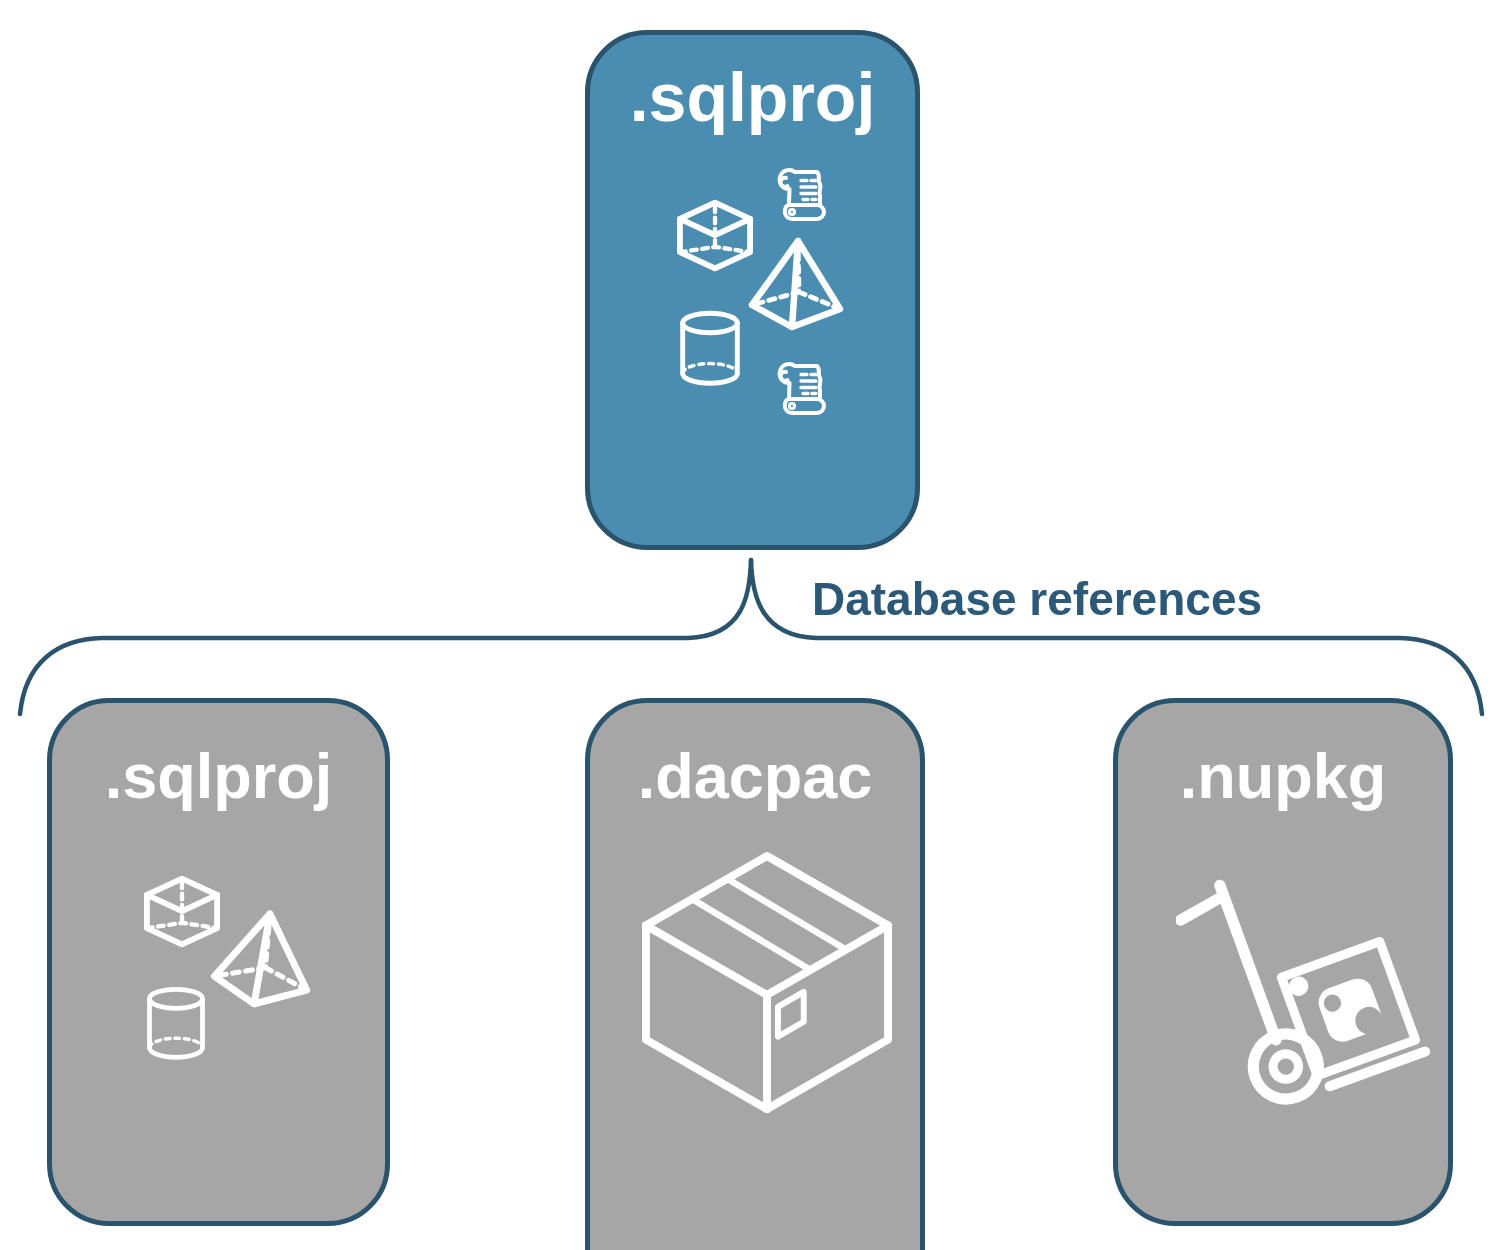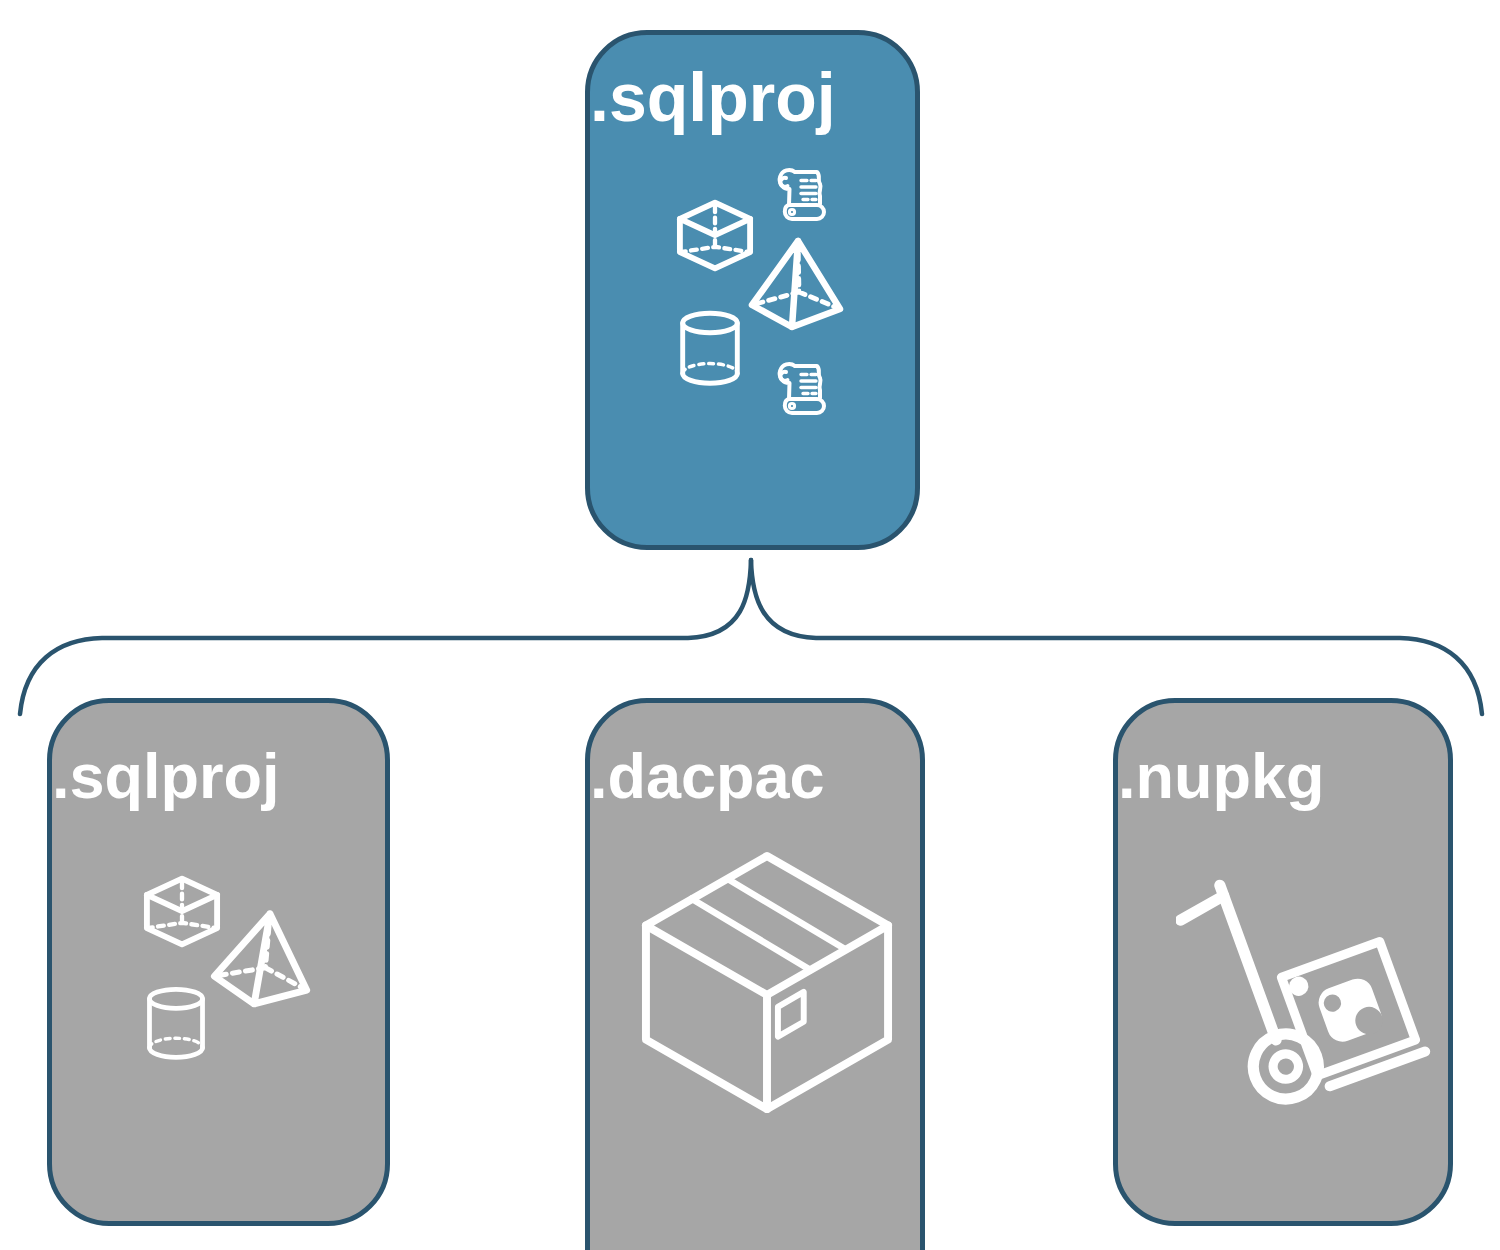--- a/index.html
+++ b/index.html
@@ -19,21 +19,21 @@
   .node{
     position:absolute;
     box-sizing:border-box;
     border:5px solid var(--outline);
     border-radius:62px;
   }
   .node.root{background:var(--root-fill);}
   .node.child{background:var(--child-fill);}
   .node-title{
     display:block;
-    text-align:left;
+    text-align:center;
     font-weight:bold;
     color:#ffffff;
     line-height:1;
     letter-spacing:0px;
   }
   .root .node-title{margin-top:28px;font-size:68px;}
   .child .node-title{margin-top:42px;font-size:63px;}
   .icon{position:absolute;}
   .connector-label{
     position:absolute;
@@ -111,20 +111,21 @@
     </svg>
   </div>
 
   <svg class="brace" width="1500" height="1250" viewBox="0 0 1500 1250">
     <g fill="none" stroke="#2A546E" stroke-width="4.5" stroke-linecap="round">
       <path d="M751,560 C750,596 743,636 688,638 L102,638 C57,639 25,663 20,714"></path>
       <path d="M751,560 C752,596 761,636 816,638 L1400,638 C1445,639 1477,663 1482,714"></path>
     </g>
   </svg>
 
+  <div class="connector-label">Database references</div>
 
   <div class="node child" style="left:47px;top:698px;width:343px;height:528px;">
     <span class="node-title">.sqlproj</span>
 
     <svg class="icon" style="left:85px;top:164px;" width="90" height="90" viewBox="0 0 100 100">
       <g fill="none" stroke="#fff" stroke-linecap="round" stroke-linejoin="round">
         <path d="M50,13 L89,31 L50,49 L11,31 Z" stroke-width="6.5"></path>
         <path d="M11,31 V68 L50,86 L89,68 V31" stroke-width="6.5"></path>
         <path d="M50,17 V62 M11,68 L50,62 L89,68" stroke-width="4.8" stroke-dasharray="6.5 6"></path>
       </g>

